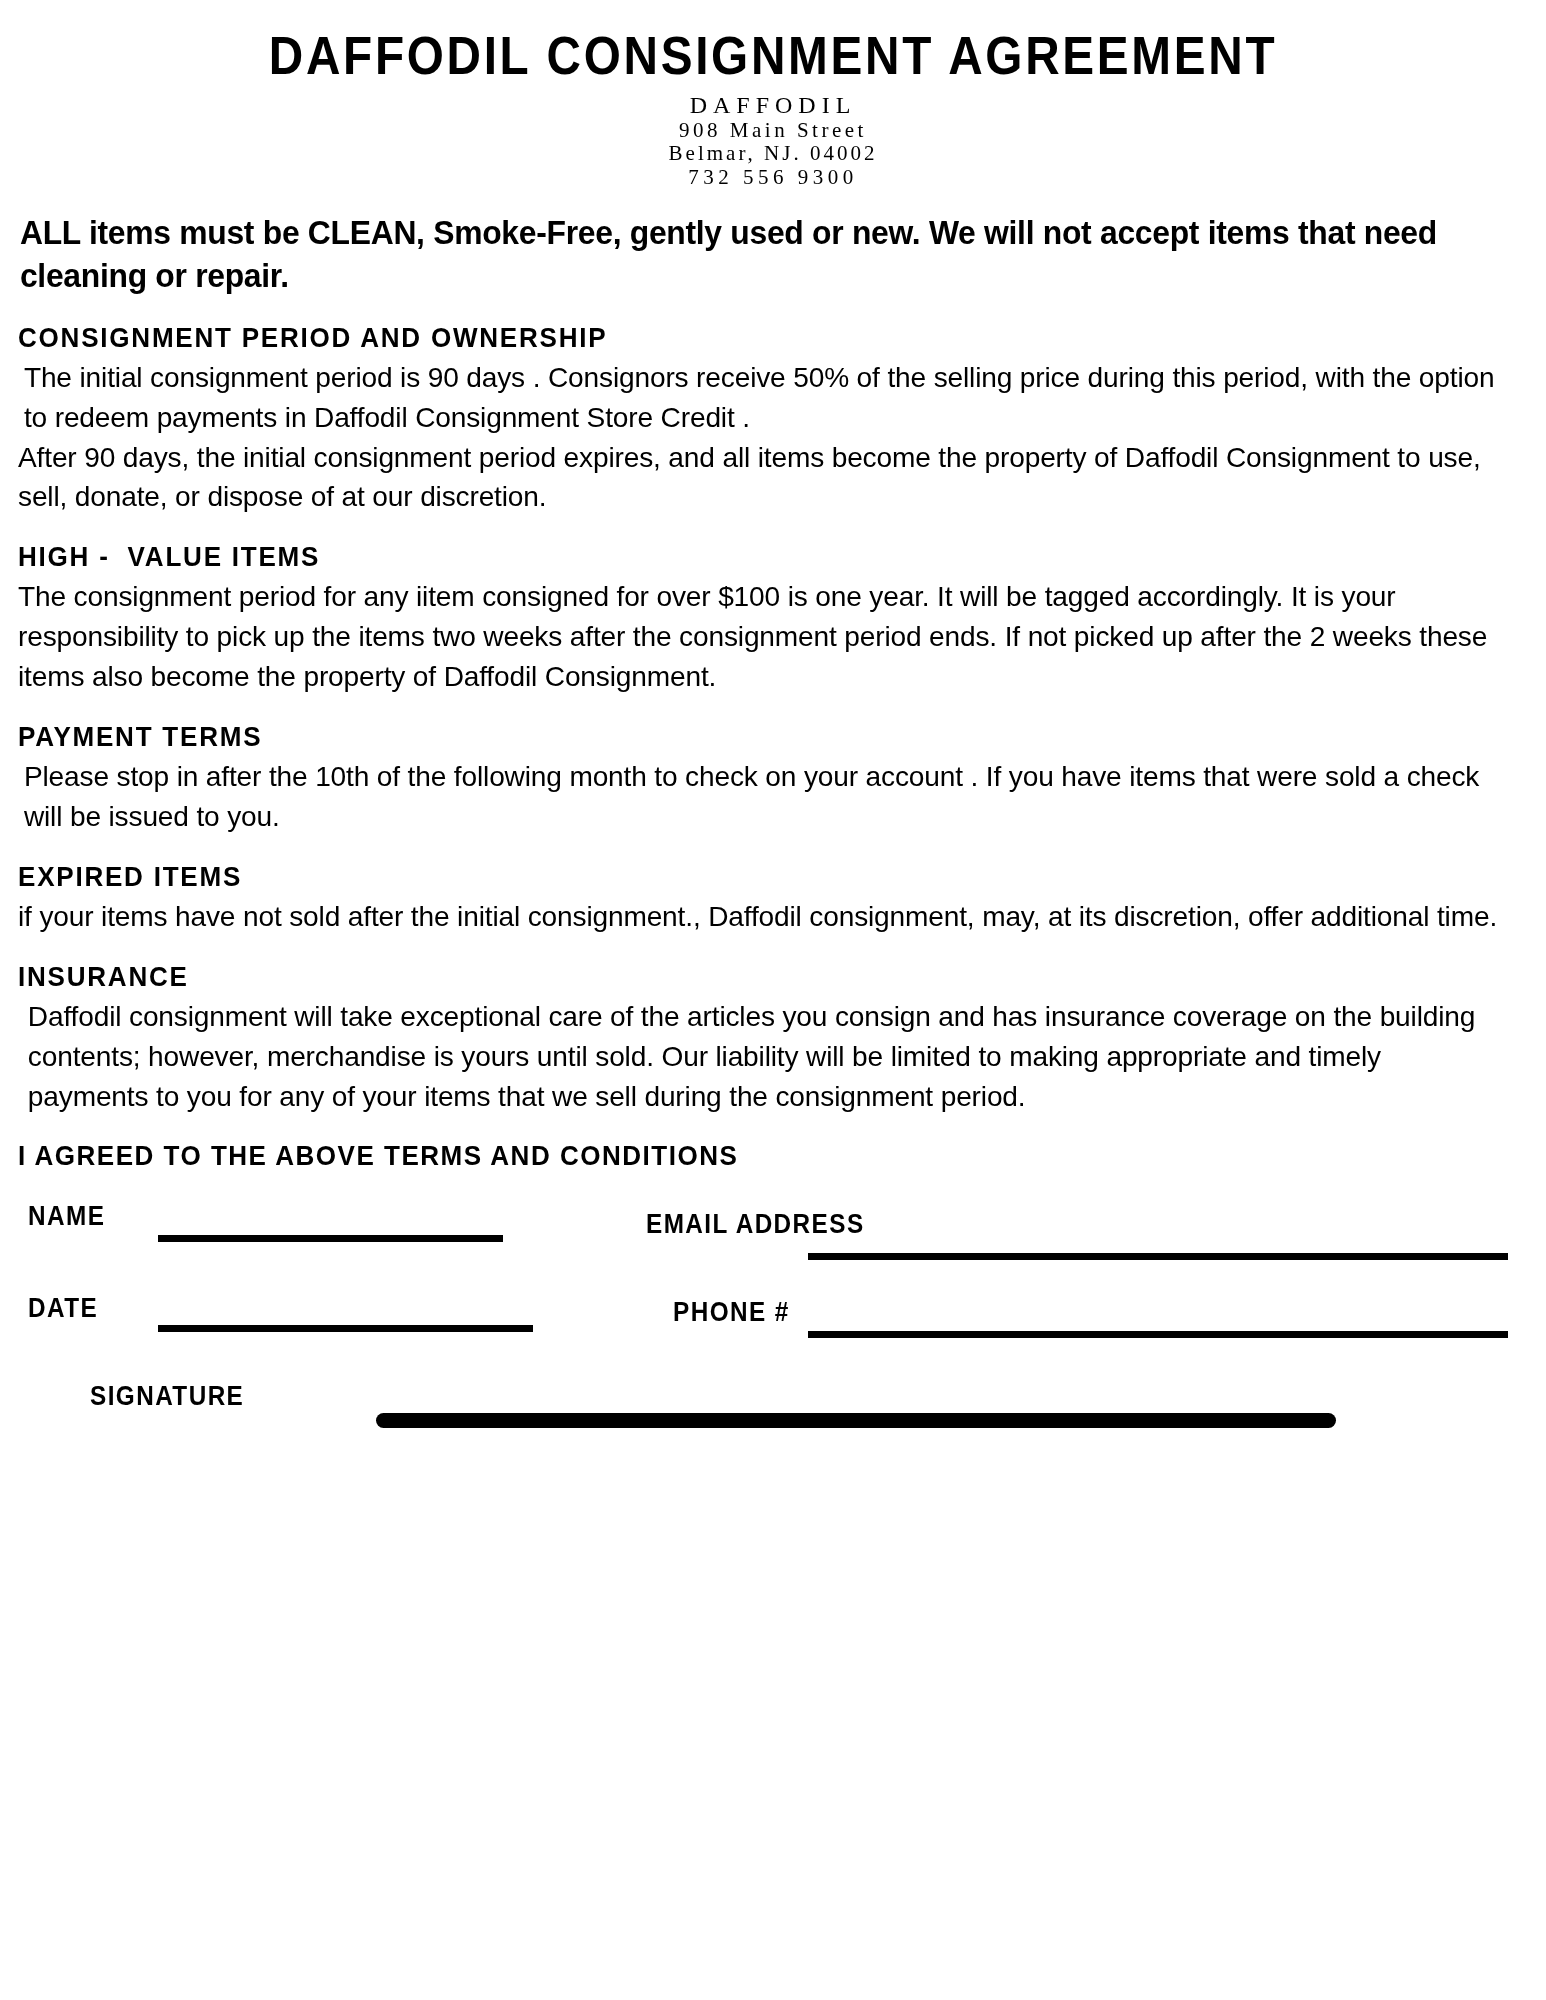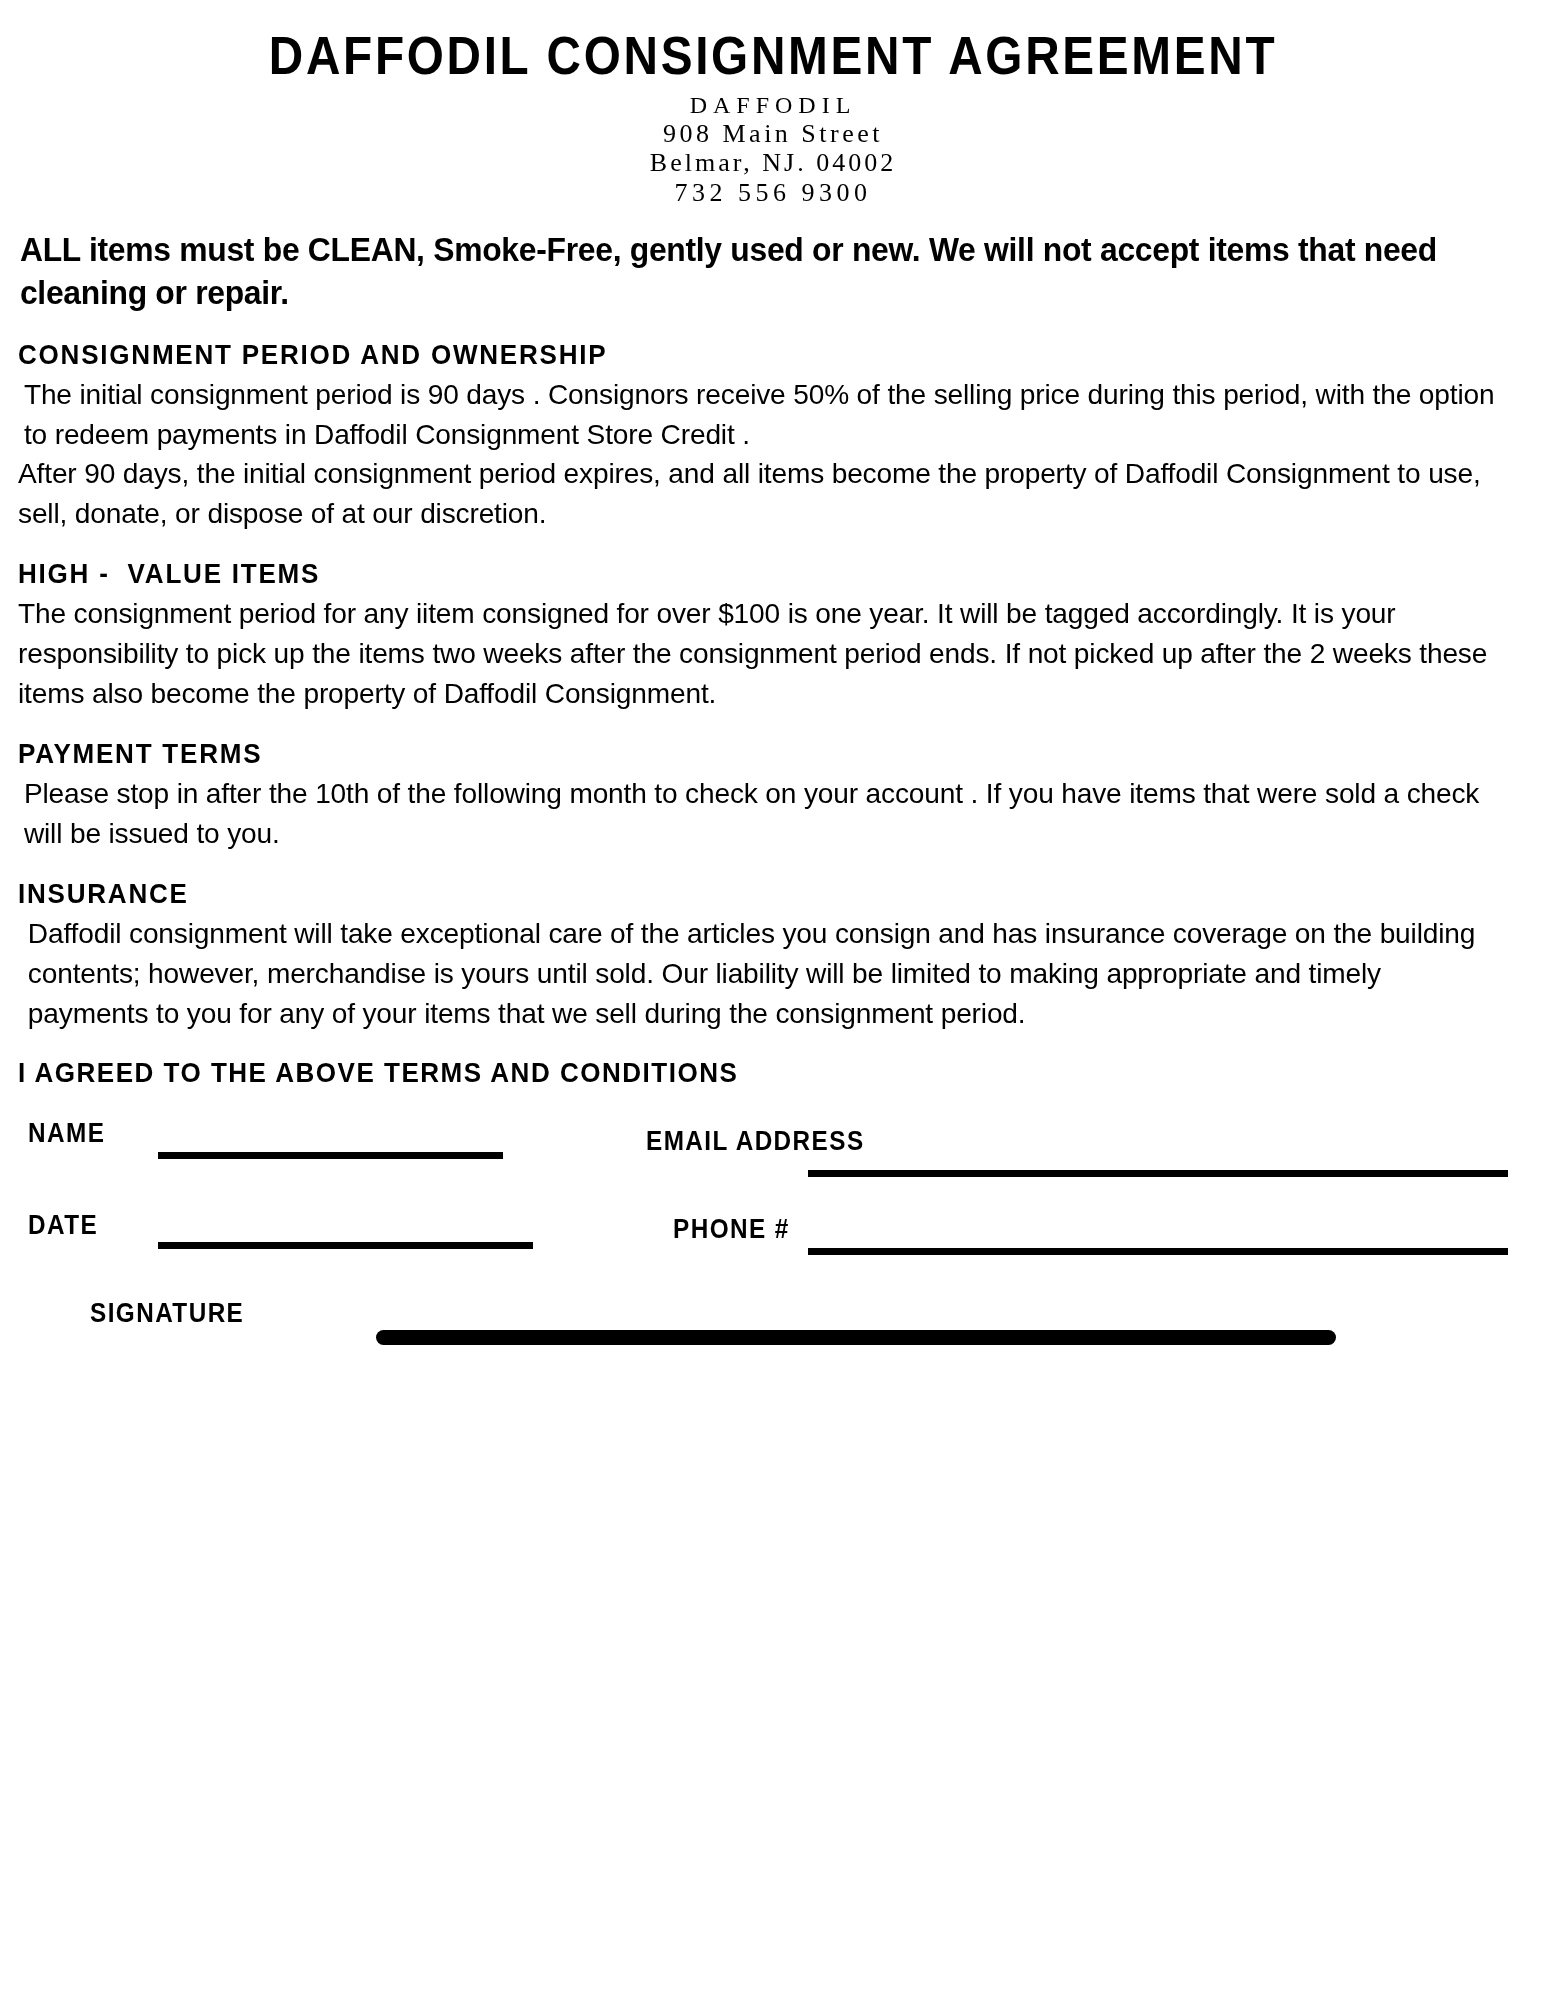--- a/index.html
+++ b/index.html
@@ -37,21 +37,21 @@
     padding-top: 20px;
     white-space: nowrap;
   }
 
   .addr-block {
     text-align: center;
     font-family: "Liberation Serif", serif;
     margin-top: 8px;
   }
   .addr-line {
-    font-size: 26px;
+    font-size: 21px;
     line-height: 1.13;
     letter-spacing: 4.0px;
   }
   .addr-line.name-line { font-size: 24px; letter-spacing: 6px; }
   .addr-line.street    { letter-spacing: 3.5px; }
   .addr-line.citystate { letter-spacing: 3.0px; }
   .addr-line.phone     { letter-spacing: 4.5px; }
 
   
   .intro {
@@ -180,20 +180,26 @@
     </div>
   </div>
 
   <div class="section">
     <div class="sec-head">PAYMENT TERMS</div>
     <div class="sec-body">
       <p class="ind">Please stop in after the 10th of the following month to check on your account . If you have items that were sold a check will be issued to you.</p>
     </div>
   </div>
 
+  <div class="section">
+    <div class="sec-head">EXPIRED ITEMS</div>
+    <div class="sec-body">
+      <p>if your items have not sold after the initial consignment., Daffodil consignment, may, at its discretion, offer additional time.</p>
+    </div>
+  </div>
 
   <div class="section">
     <div class="sec-head">INSURANCE</div>
     <div class="sec-body">
       <p class="ind2">Daffodil consignment will take exceptional care of the articles you consign  and has insurance coverage on the building contents; however, merchandise is yours until sold.  Our liability will be limited to making appropriate and timely  payments to you for any of your items that we sell during the consignment period.</p>
     </div>
   </div>
 
   <div class="agree-head">I AGREED TO THE ABOVE TERMS AND CONDITIONS</div>
 

